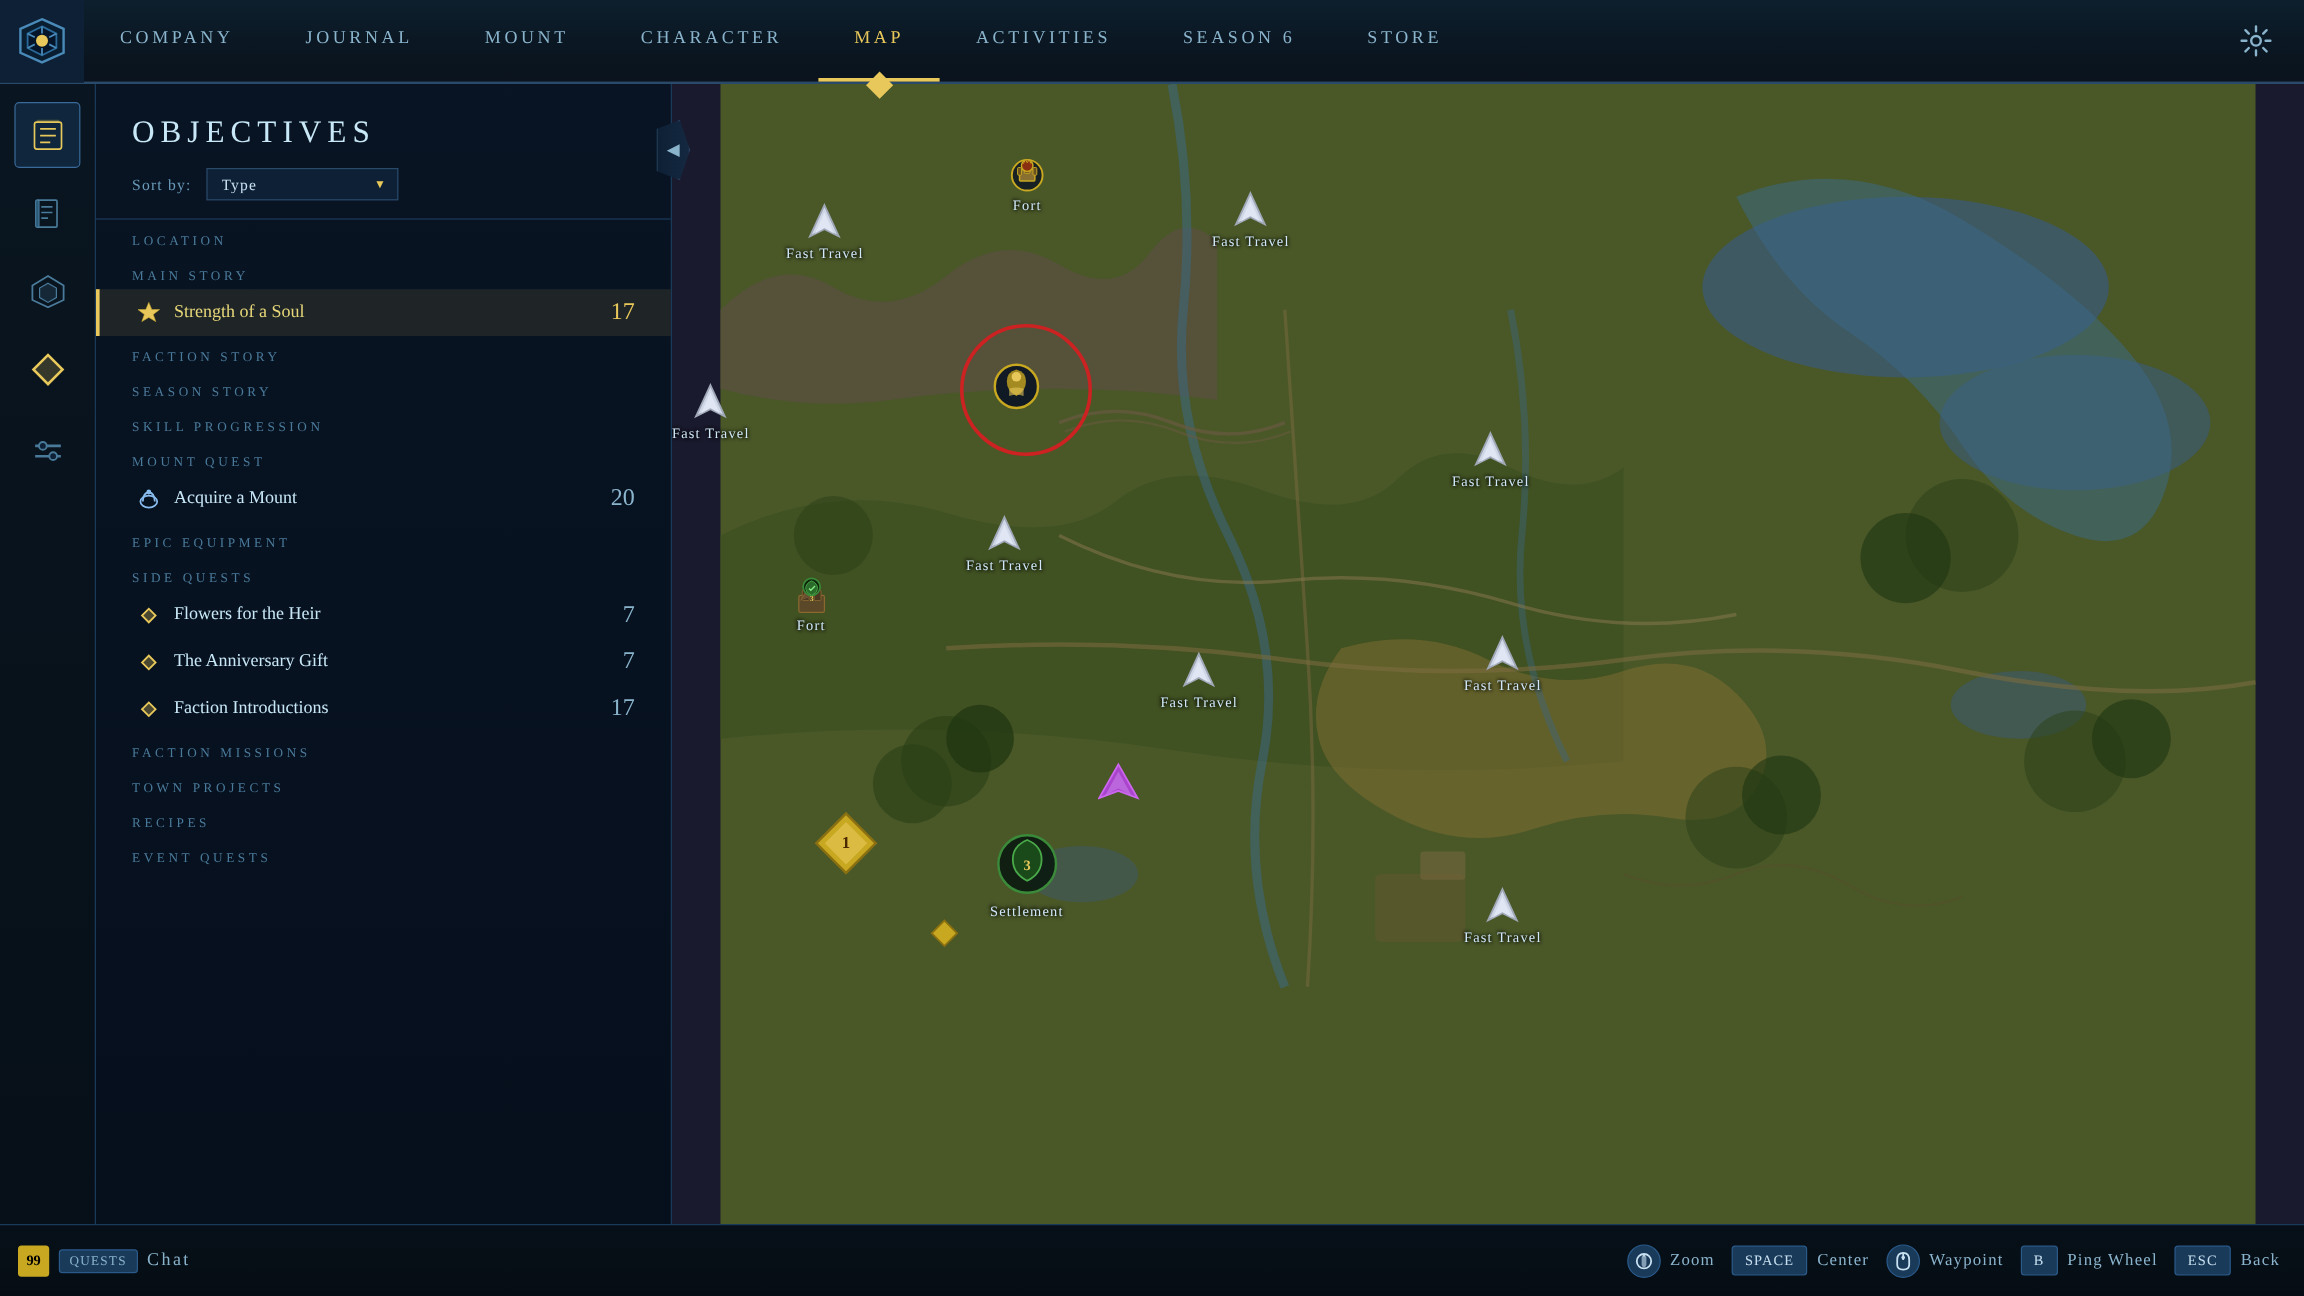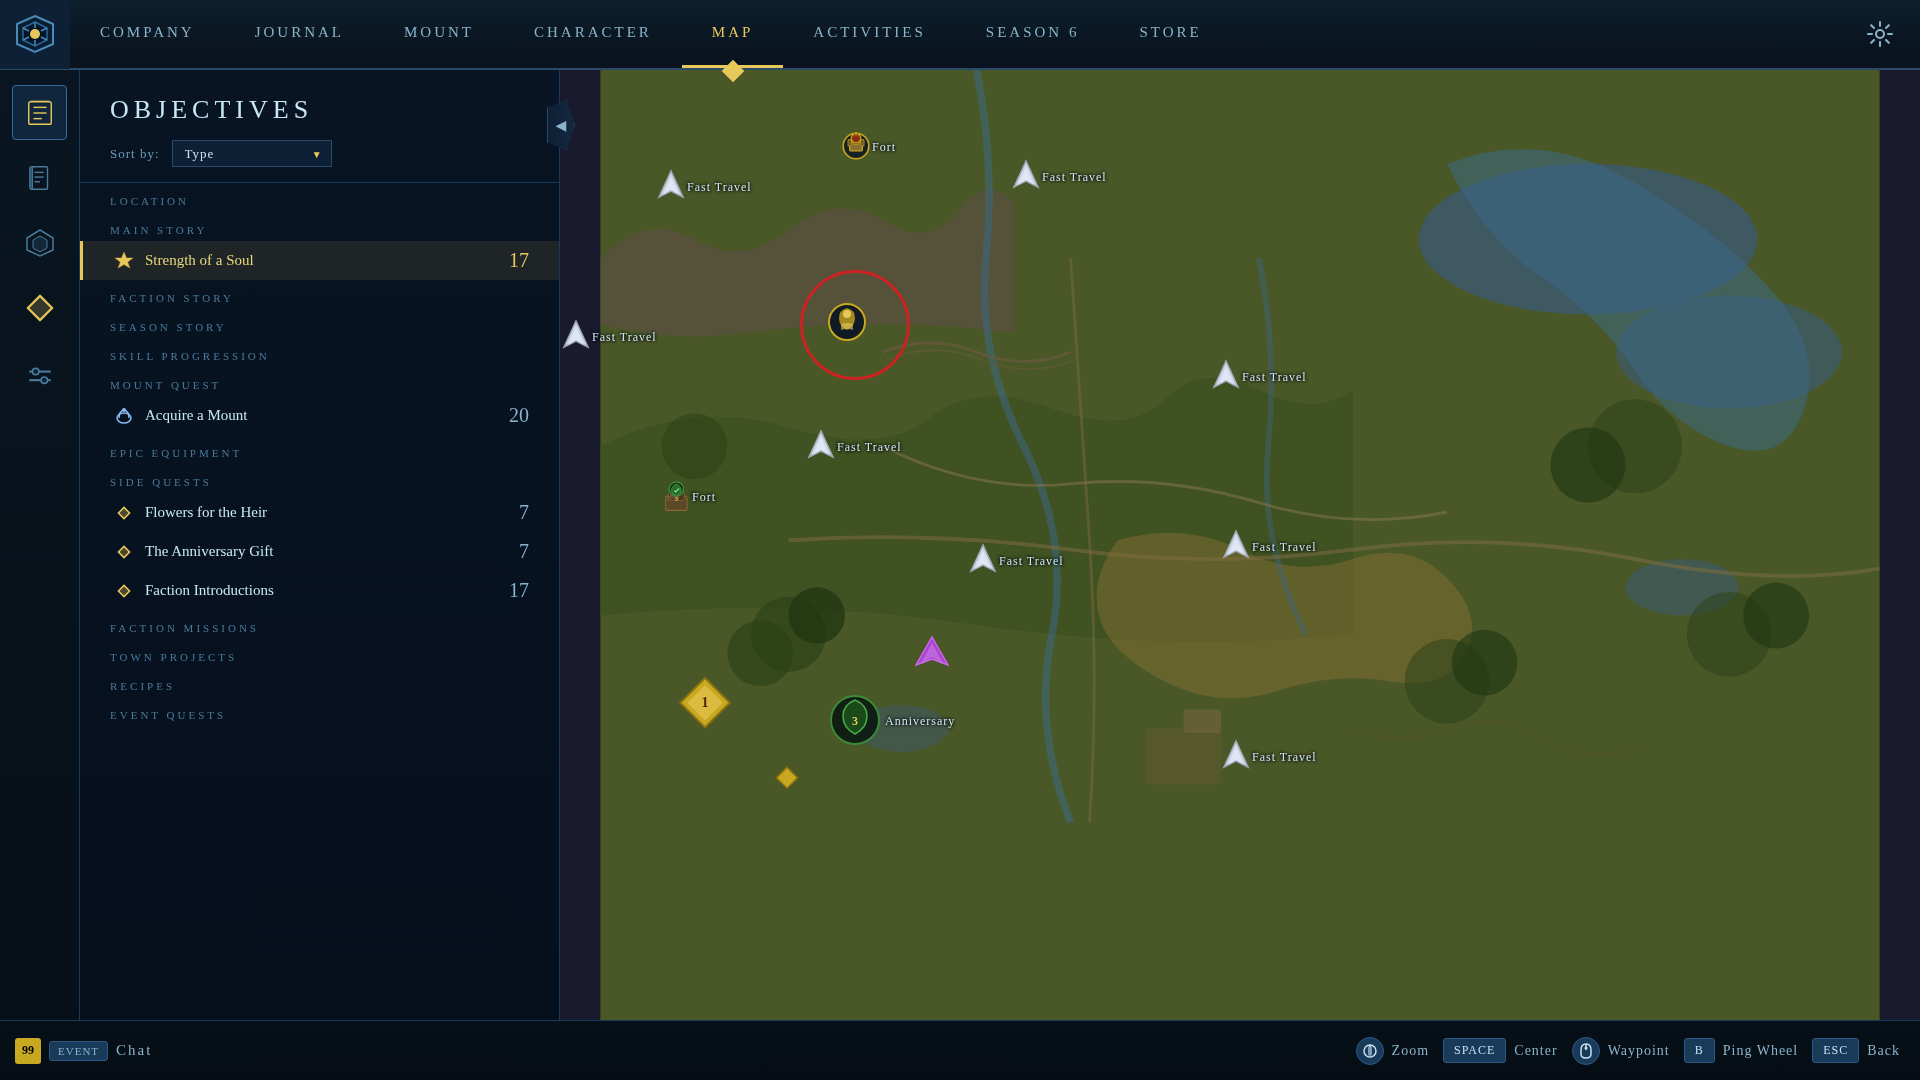--- a/index.html
+++ b/index.html
@@ -248,21 +248,21 @@
       width: 100%;
       height: 100%;
       position: absolute;
       top: 0; left: 0;
     }
 
     
     .map-marker {
       position: absolute;
       display: flex;
-      flex-direction: row;
+      flex-direction: column;
       align-items: center;
       cursor: pointer;
     }
     .marker-icon {
       width: 32px;
       height: 32px;
       display: flex;
       align-items: center;
       justify-content: center;
     }
@@ -708,21 +708,21 @@
   </div>
 
   <div class="map-marker" style="left:265px;top:620px;">
     <div class="marker-icon" style="width:60px;height:60px;">
       <svg width="60" height="60" viewBox="0 0 60 60" fill="none">
         <circle cx="30" cy="30" r="24" fill="rgba(10,25,15,0.9)" stroke="#3a8a3a" stroke-width="2"></circle>
         <path d="M30 10 Q42 15 42 26 Q42 38 30 44 Q18 38 18 26 Q18 15 30 10Z" fill="#1a4a1a" stroke="#4aaa4a" stroke-width="1.5"></path>
         <text x="30" y="35" text-anchor="middle" fill="#e8c85a" font-size="12" font-weight="bold">3</text>
       </svg>
     </div>
-    <span class="marker-label">Anniversary</span>
+    <span class="marker-label">Settlement</span>
   </div>
 
   <div class="map-marker" style="left:118px;top:605px;">
     <svg width="55" height="55" viewBox="0 0 55 55" fill="none">
       <rect x="10" y="10" width="35" height="35" transform="rotate(45 27 27)" fill="#c8a820" stroke="#8a7010" stroke-width="2"></rect>
       <rect x="15" y="15" width="25" height="25" transform="rotate(45 27 27)" fill="#e8c85a" opacity="0.6"></rect>
       <text x="27" y="32" text-anchor="middle" fill="#4a2800" font-size="14" font-weight="bold">1</text>
     </svg>
   </div>
 
@@ -736,21 +736,21 @@
   <div class="map-marker" style="left:215px;top:695px;">
     <svg width="25" height="25" viewBox="0 0 25 25" fill="none">
       <rect x="5" y="5" width="15" height="15" transform="rotate(45 12 12)" fill="#c8a820" stroke="#8a7010" stroke-width="1.5"></rect>
     </svg>
   </div>
 </div>
 
 <div class="bottom-bar">
   <div class="chat-section">
     <span class="chat-badge">99</span>
-    <span class="enter-key">EVENT</span>
+    <span class="enter-key">QUESTS</span>
     <span class="chat-label">Chat</span>
   </div>
   <div class="bottom-controls">
     <div class="control-item">
       <div class="control-icon">
         <svg width="18" height="18" viewBox="0 0 18 18" fill="none">
           <circle cx="9" cy="9" r="6" stroke="#c8e0f0" stroke-width="1.5"></circle>
           <rect x="7" y="4" width="4" height="10" rx="2" fill="#c8e0f0" opacity="0.6"></rect>
           <line x1="9" y1="3" x2="9" y2="5" stroke="#c8e0f0" stroke-width="1.5"></line>
         </svg>

